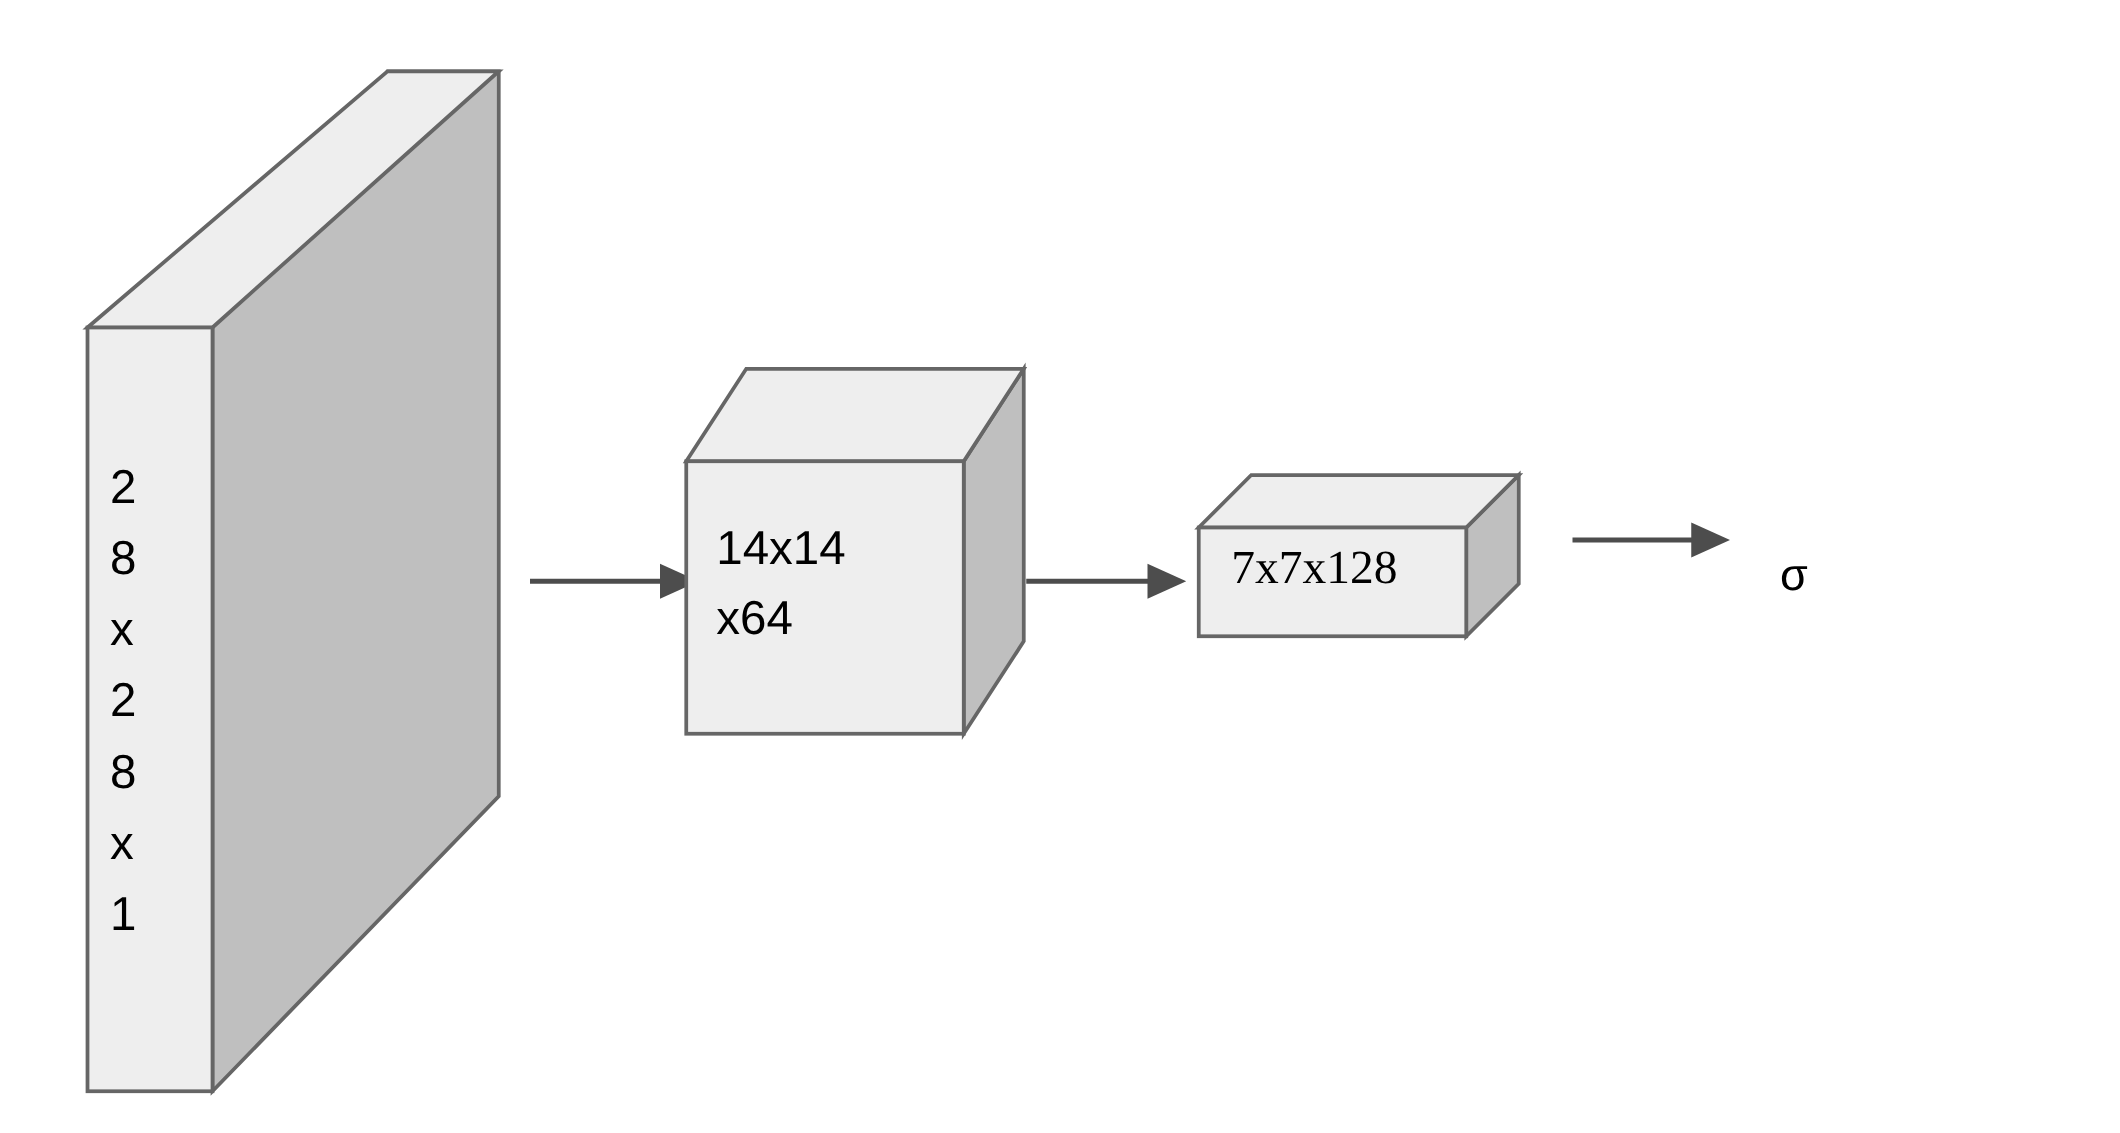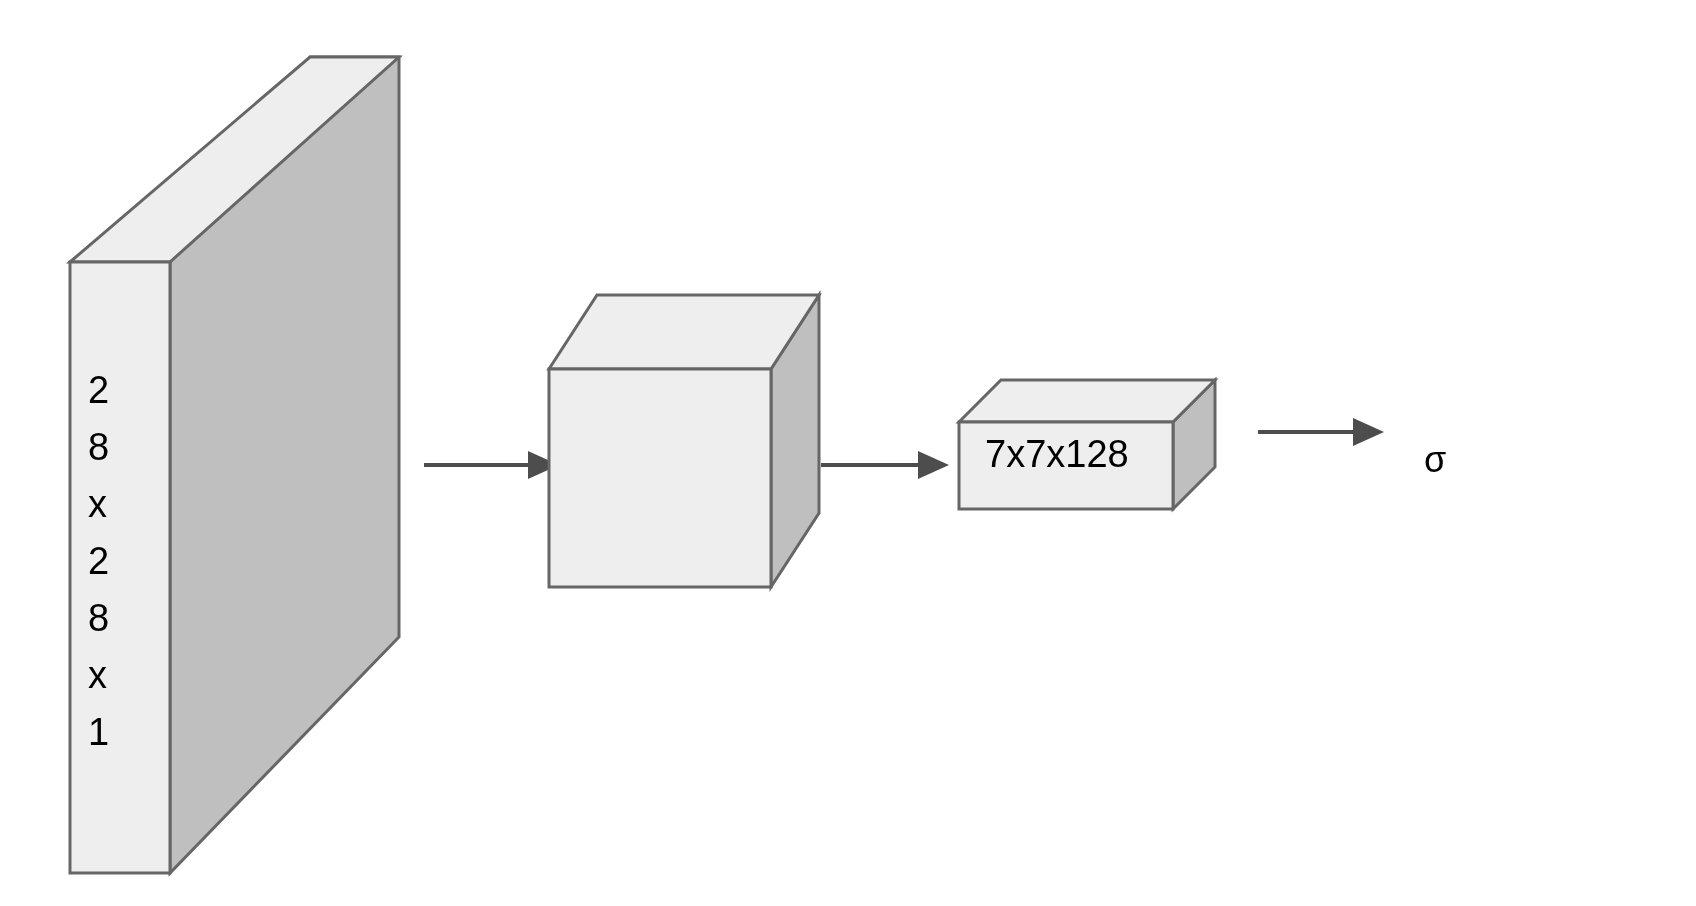--- a/index.html
+++ b/index.html
@@ -53,20 +53,21 @@
     left: 573px;
     top: 411px;
     width: 180px;
     text-align: left;
   }
   #label-conv2 {
     left: 985px;
     top: 426px;
     width: 200px;
     text-align: left;
+    font-family: Liberation Serif, serif;
   }
   #label-sigma {
     position: absolute;
     left: 1424px;
     top: 438px;
     font-family: "Liberation Sans", sans-serif;
     font-size: 36px;
     line-height: 44px;
     color: #000000;
     white-space: pre;
@@ -124,18 +125,20 @@
   </svg>
 
   <div class="box-label" id="label-input">2
 8
 x
 2
 8
 x
 1</div>
 
+  <div class="box-label" id="label-conv1">14x14
+x64</div>
 
   <div class="box-label" id="label-conv2">7x7x128</div>
 
   <div id="label-sigma">σ</div>
 
 </div>
 
 </body></html>

